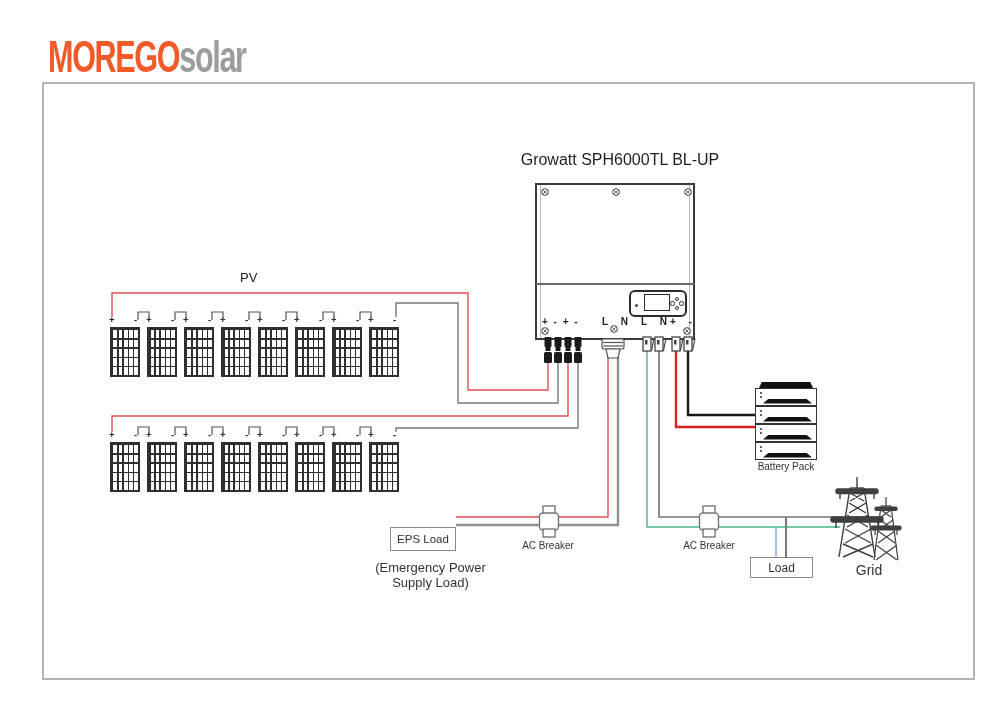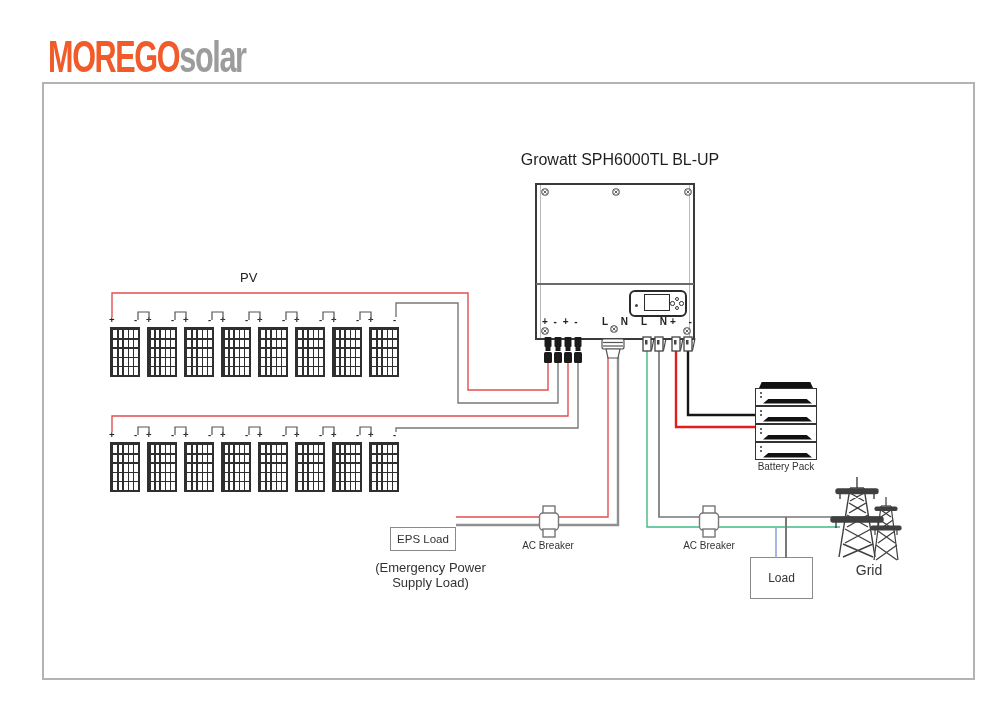--- a/index.html
+++ b/index.html
@@ -28,21 +28,21 @@
   
   #pv-label{left:240px;top:262px;font-size:13px;color:#222;margin-top:8px;}
   .panel{position:absolute;width:30px;height:50px;border:2px solid #2f2f2f;background:#fff;box-sizing:border-box;
     background-image:repeating-linear-gradient(to right,#2f2f2f 0 1.5px,transparent 1.5px 5.2px),
                      repeating-linear-gradient(to bottom,#2f2f2f 0 1.5px,transparent 1.5px 9.2px);}
   .pol{position:absolute;font-size:9.5px;font-weight:600;color:#222;line-height:1;}
   
   .wirebox{border:1.4px solid #8a8a8a;background:#fff;box-sizing:border-box;display:flex;align-items:center;justify-content:center;
            font-size:11.5px;color:#333;}
   #eps-box{left:390px;top:512px;width:66px;height:24px;margin-top:15px;}
-  #load-box{left:750px;top:557px;width:63px;height:42px;font-size:12px;}
+  #load-box{left:750px;top:557px;width:63px;height:21px;font-size:12px;}
   .small-label{font-size:10px;color:#333;text-align:center;}
   #eps-note{left:358px;top:560px;width:145px;font-size:13px;}
   #breaker1-label{left:508px;top:540px;width:80px;}
   #breaker2-label{left:669px;top:540px;width:80px;}
   #grid-label{left:839px;top:562px;width:60px;font-size:14px;}
   #battery-label{left:736px;top:461px;width:100px;}
   
   #bat-cap{left:759px;top:382px;width:54px;height:6px;background:#111;clip-path:polygon(0 100%,5% 0,95% 0,100% 100%);}
   .bat-module{position:absolute;left:755px;width:62px;height:17.5px;background:#fff;border:1.3px solid #333;box-sizing:border-box;}
   .bat-trap{position:absolute;left:7px;right:4px;bottom:1px;height:5px;background:#111;clip-path:polygon(0 100%,12% 0,88% 0,100% 100%);}

